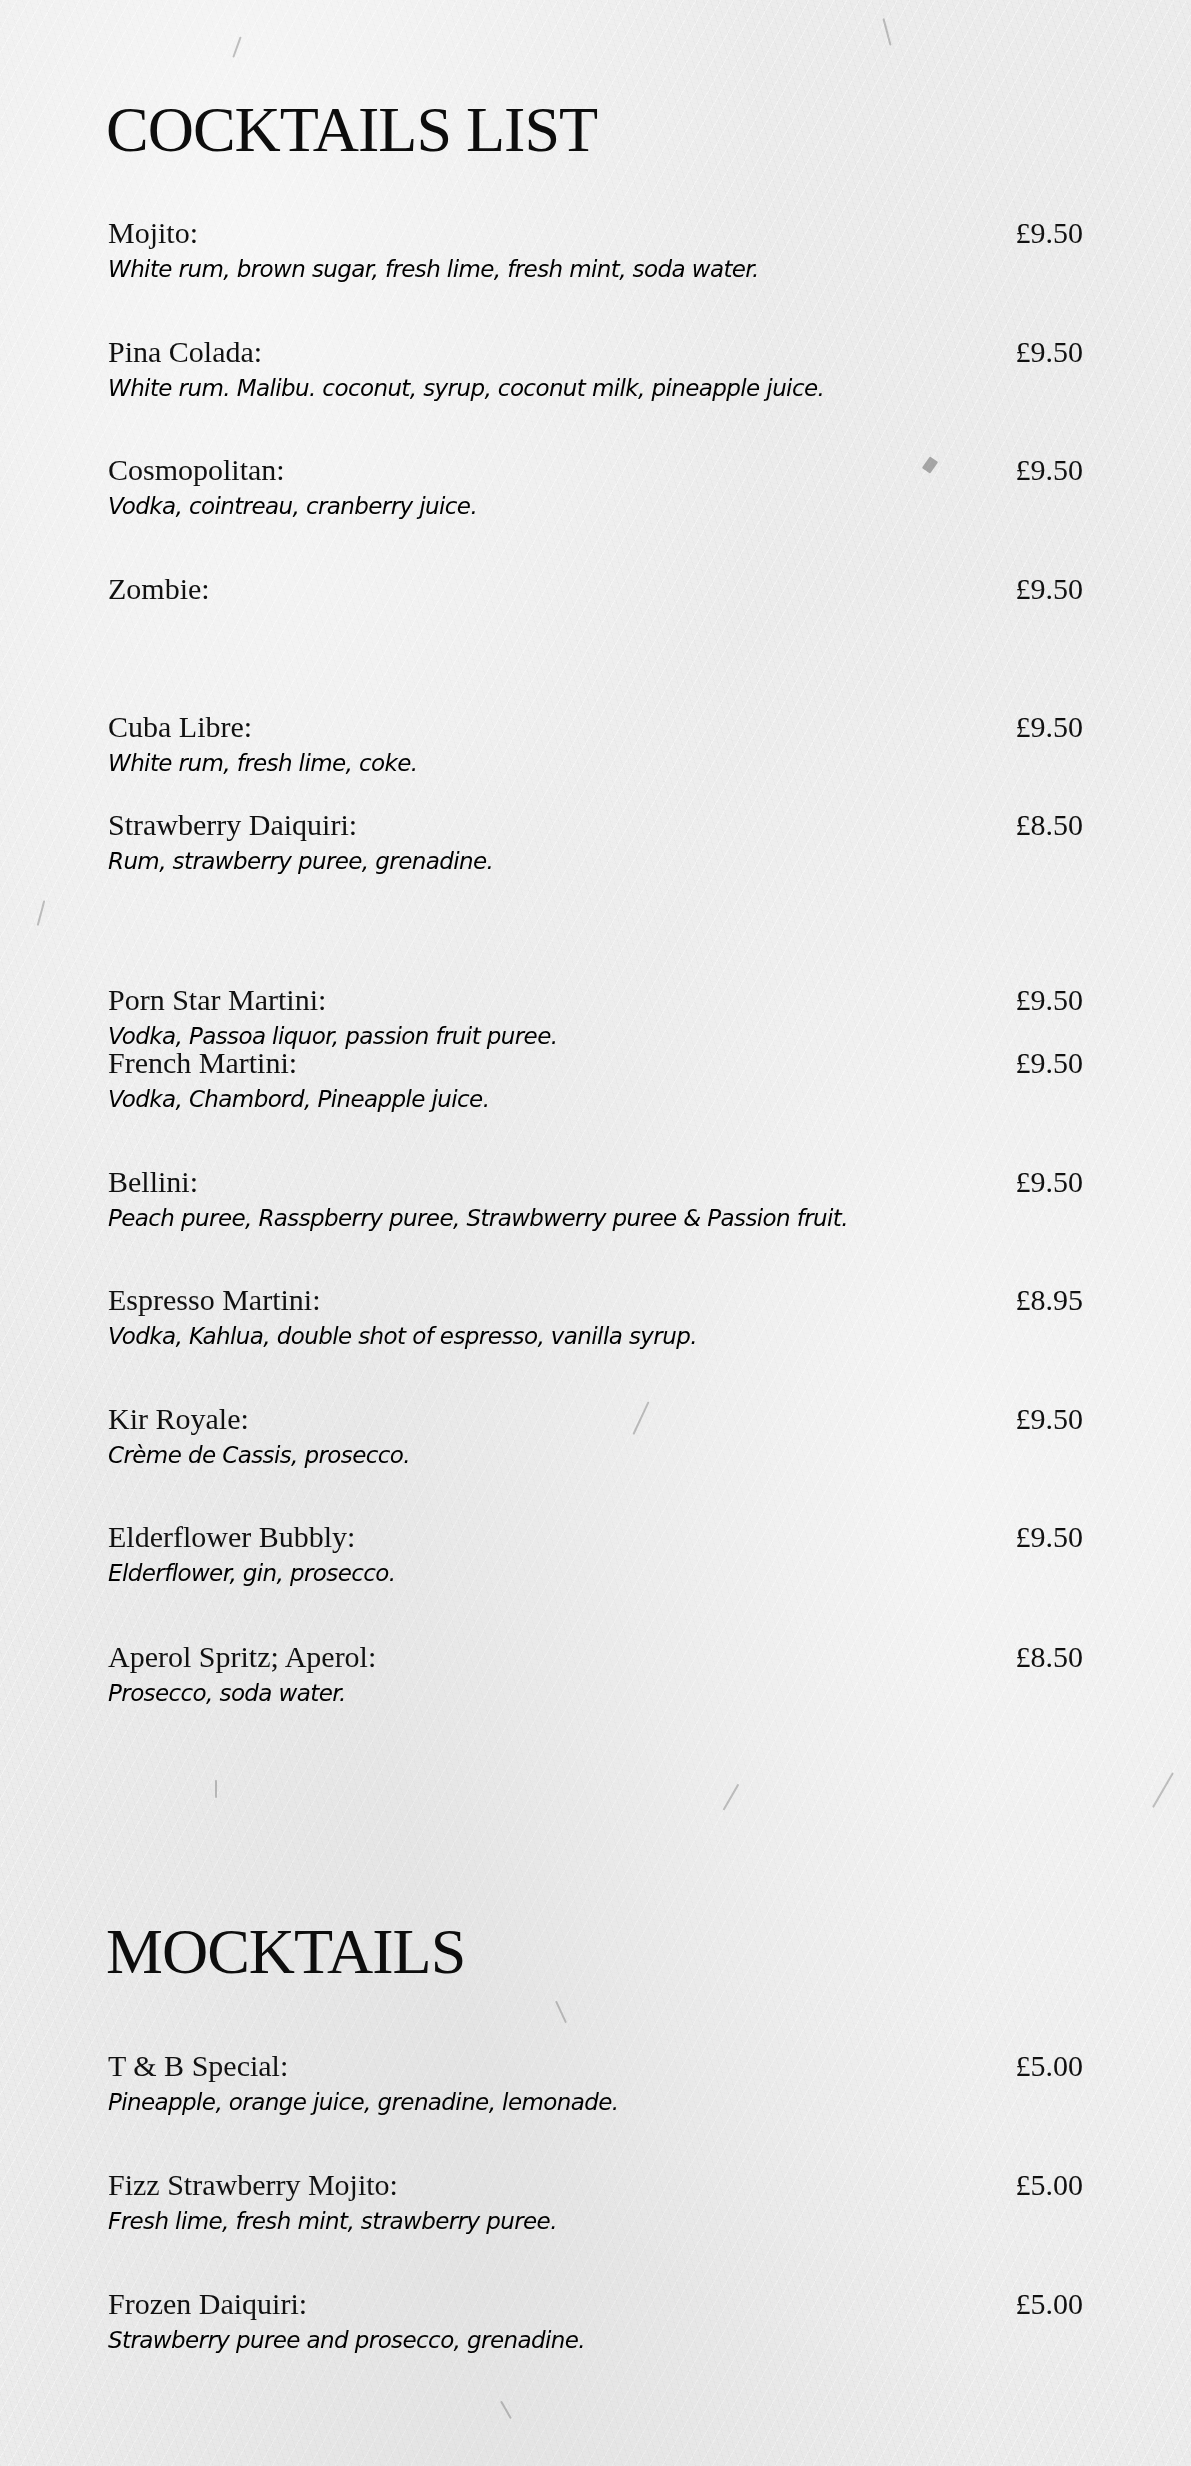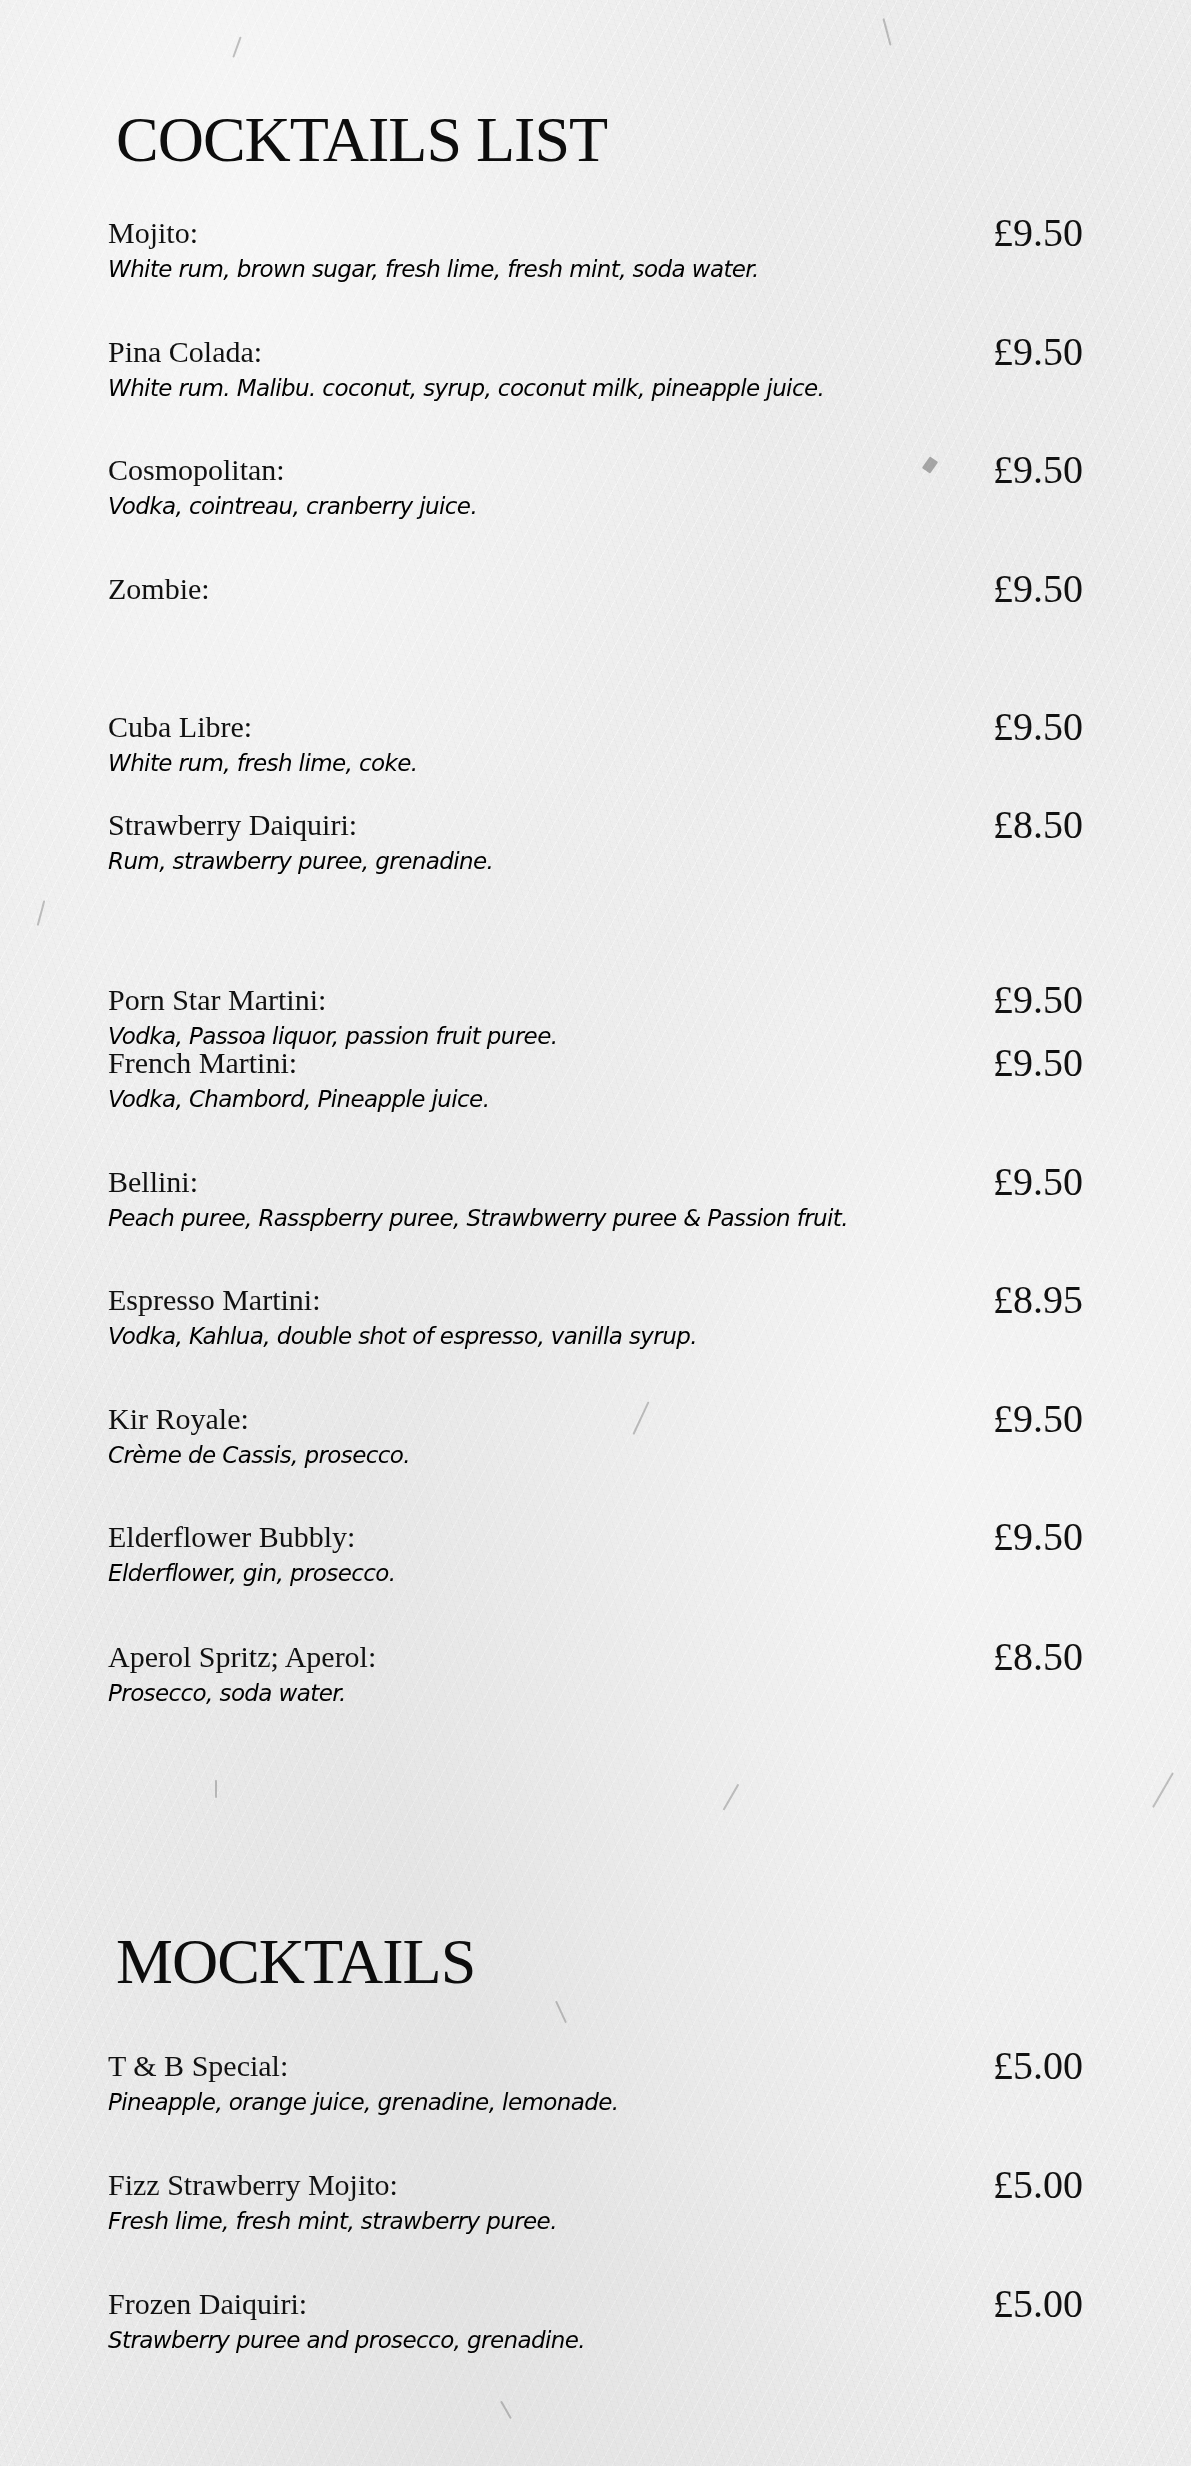--- a/index.html
+++ b/index.html
@@ -20,21 +20,21 @@
   }
   .fiber {
     position: absolute;
     background: rgba(90,90,90,0.35);
     width: 1.5px;
     border-radius: 1px;
   }
   .section-title {
     position: absolute;
     left: 106px;
-    margin: 10px;
+    margin: 0;
     font-family: "Liberation Serif", "DejaVu Serif", serif;
     font-weight: normal;
     font-size: 64px;
     line-height: 64px;
     letter-spacing: -1px;
     color: #0d0d0d;
     white-space: nowrap;
   }
   .item {
     position: absolute;
@@ -50,21 +50,21 @@
     font-size: 30px;
     line-height: 34px;
     color: #111;
     white-space: nowrap;
   }
   .item-price {
     position: absolute;
     right: 0;
     top: 0;
     font-family: "Liberation Serif", "DejaVu Serif", serif;
-    font-size: 40px;
+    font-size: 30px;
     line-height: 34px;
     color: #111;
     white-space: nowrap;
   }
   .item-desc {
     position: absolute;
     left: 0;
     top: 38px;
     font-family: "DejaVu Sans", "Liberation Sans", sans-serif;
     font-style: italic;

